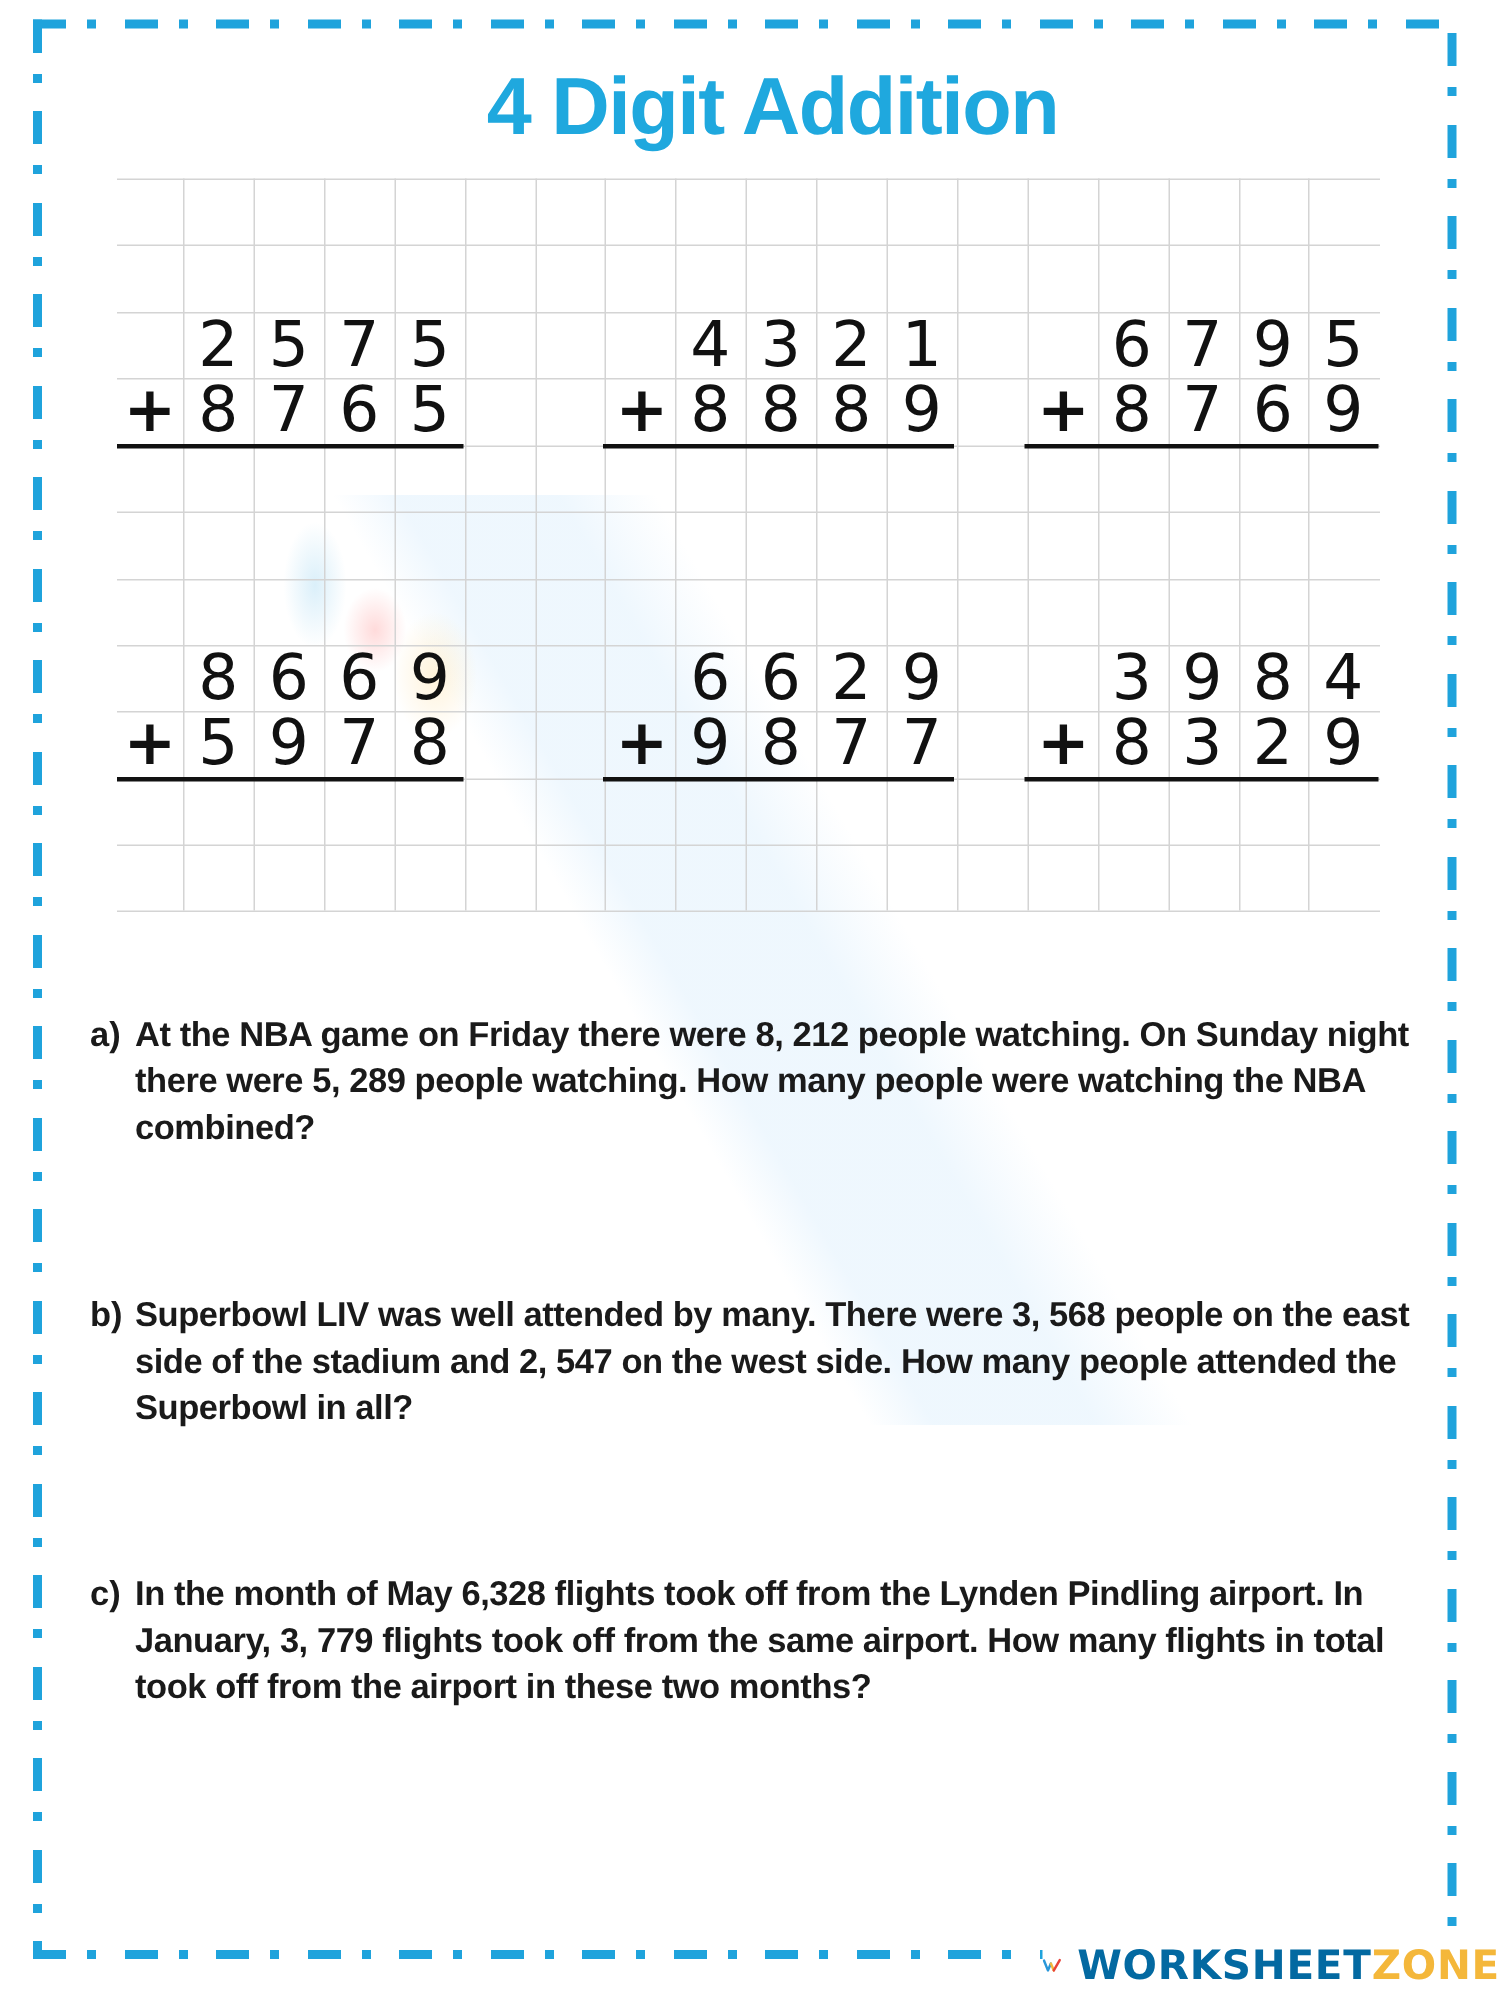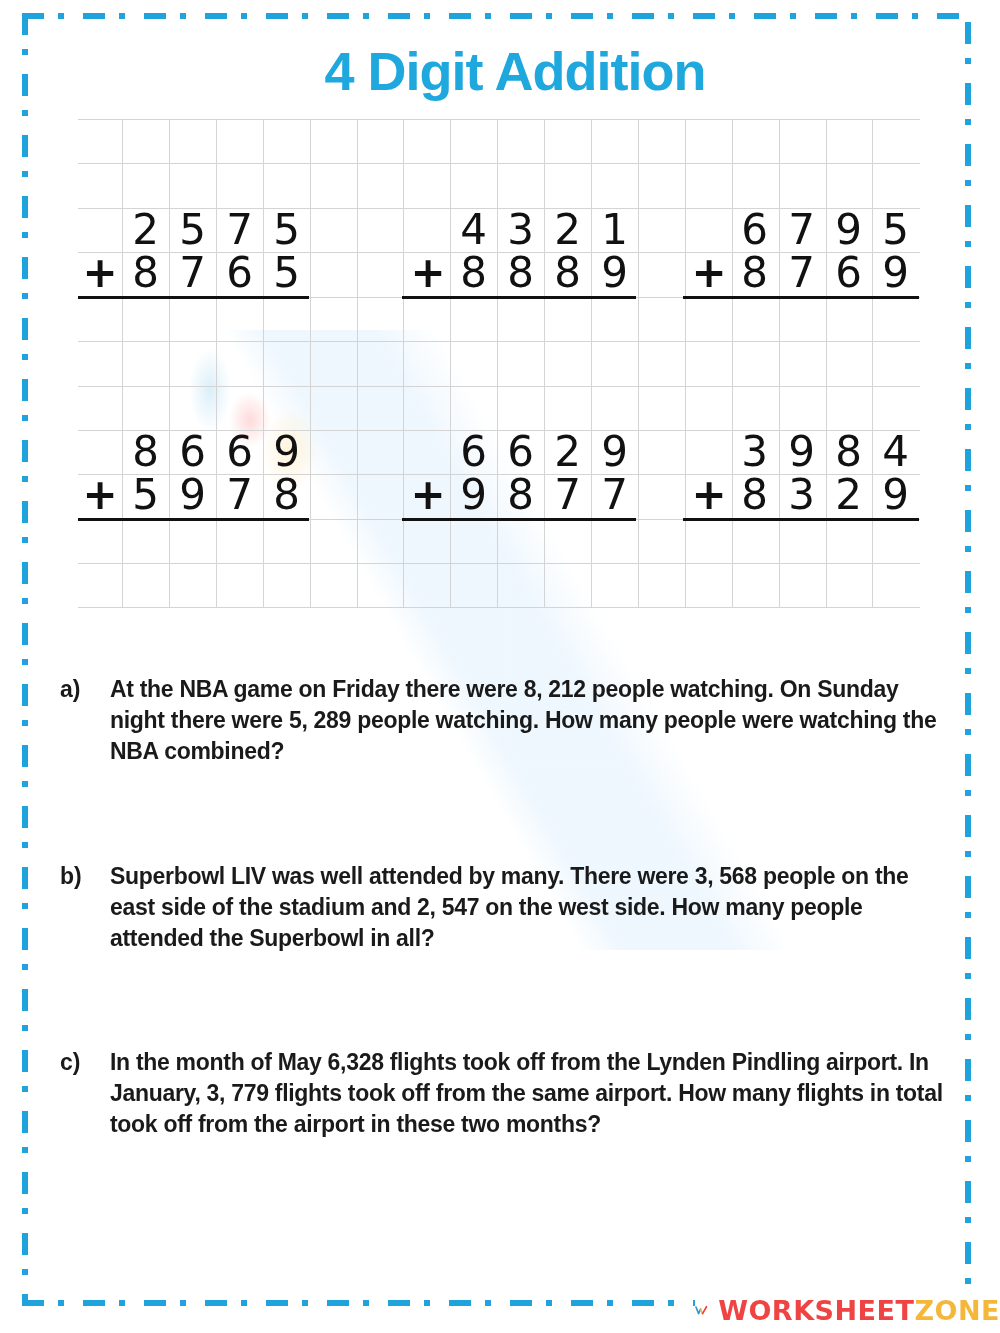--- a/index.html
+++ b/index.html
@@ -60,30 +60,30 @@
     font-size: 42px; color: #111; line-height: 44px; width: 40px; text-align: center;
   }
   .uline { position: absolute; height: 3px; background: #111; }
 
   .q {
     position: absolute; left: 60px; width: 890px;
     font-family: "Liberation Sans", sans-serif; font-weight: bold;
     font-size: 23px; line-height: 31px; color: #1a1a1a;
   }
   .q .lbl { position: absolute; left: 0; top: 0; width: 45px; }
-  .q .txt { margin-left: 50px; display: block; letter-spacing: -0.3px; }
+  .q .txt { margin-left: 30px; display: block; letter-spacing: -0.3px; }
 
   .logo {
     position: absolute; left: 695px; top: 1292px; height: 36px; width: 305px;
     background: #fff; display: flex; align-items: center;
   }
   .logo .w-icon { width: 40px; height: 30px; margin-right: 10px; }
   .logo .brand { font-size: 27px; font-weight: bold; letter-spacing: 0.5px;
     font-family: "DejaVu Sans", sans-serif; }
-  .logo .ws { color: #ef4444; }
+  .logo .ws { color: #0369a1; }
   .logo .zone { color: #f4b73a; }
 </style>
 </head>
 <body>
 
 <div class="border-h" id="b-top"></div>
 <div class="border-h" id="b-bottom"></div>
 <div class="border-v" id="b-left"></div>
 <div class="border-v" id="b-right"></div>
 

